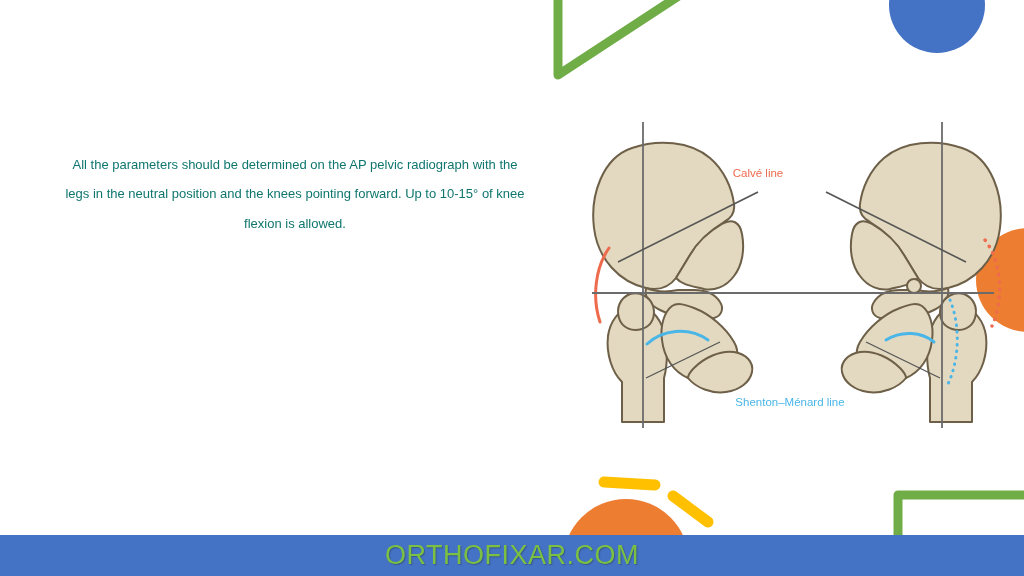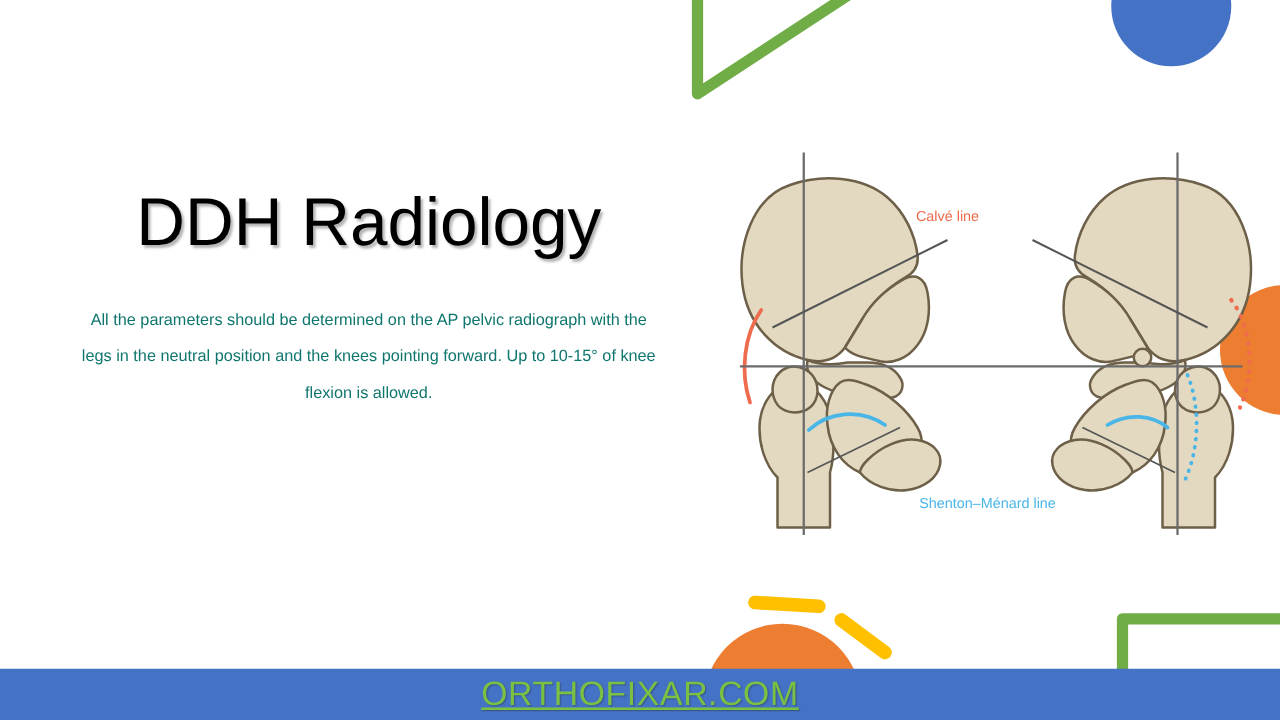--- a/index.html
+++ b/index.html
@@ -72,21 +72,20 @@
     bottom: 0;
     width: 1024px;
     height: 41px;
     display: flex;
     align-items: center;
     justify-content: center;
     font-size: 27px;
     color: #7ac143;
     letter-spacing: 0.5px;
     text-shadow: 1px 1px 1px rgba(40,40,40,0.35);
-    text-decoration: underline;
   }
 
   
   #figure {
     position: absolute;
     left: 562px;
     top: 110px;
     width: 470px;
     height: 320px;
   }
@@ -202,20 +201,19 @@
 
       <line x1="84" y1="268" x2="158" y2="232" stroke="#555" stroke-width="1.3"></line>
       <line x1="378" y1="268" x2="304" y2="232" stroke="#555" stroke-width="1.3"></line>
 
       <text class="lbl lbl-calve" x="196" y="67" text-anchor="middle">Calvé line</text>
       <text class="lbl lbl-shenton" x="228" y="296" text-anchor="middle">Shenton–Ménard line</text>
     </svg>
   </div>
 
   <div id="text-col">
-    <h1 id="slide-title">DDH Radiology</h1>
     <p id="slide-body">All the parameters should be determined on the AP pelvic radiograph with the legs in the neutral position and the knees pointing forward. Up to 10-15° of knee flexion is allowed.</p>
   </div>
 
   <div id="footer-bar"></div>
   <div id="footer-text">ORTHOFIXAR.COM</div>
 
 </div>
 
 </body></html>

